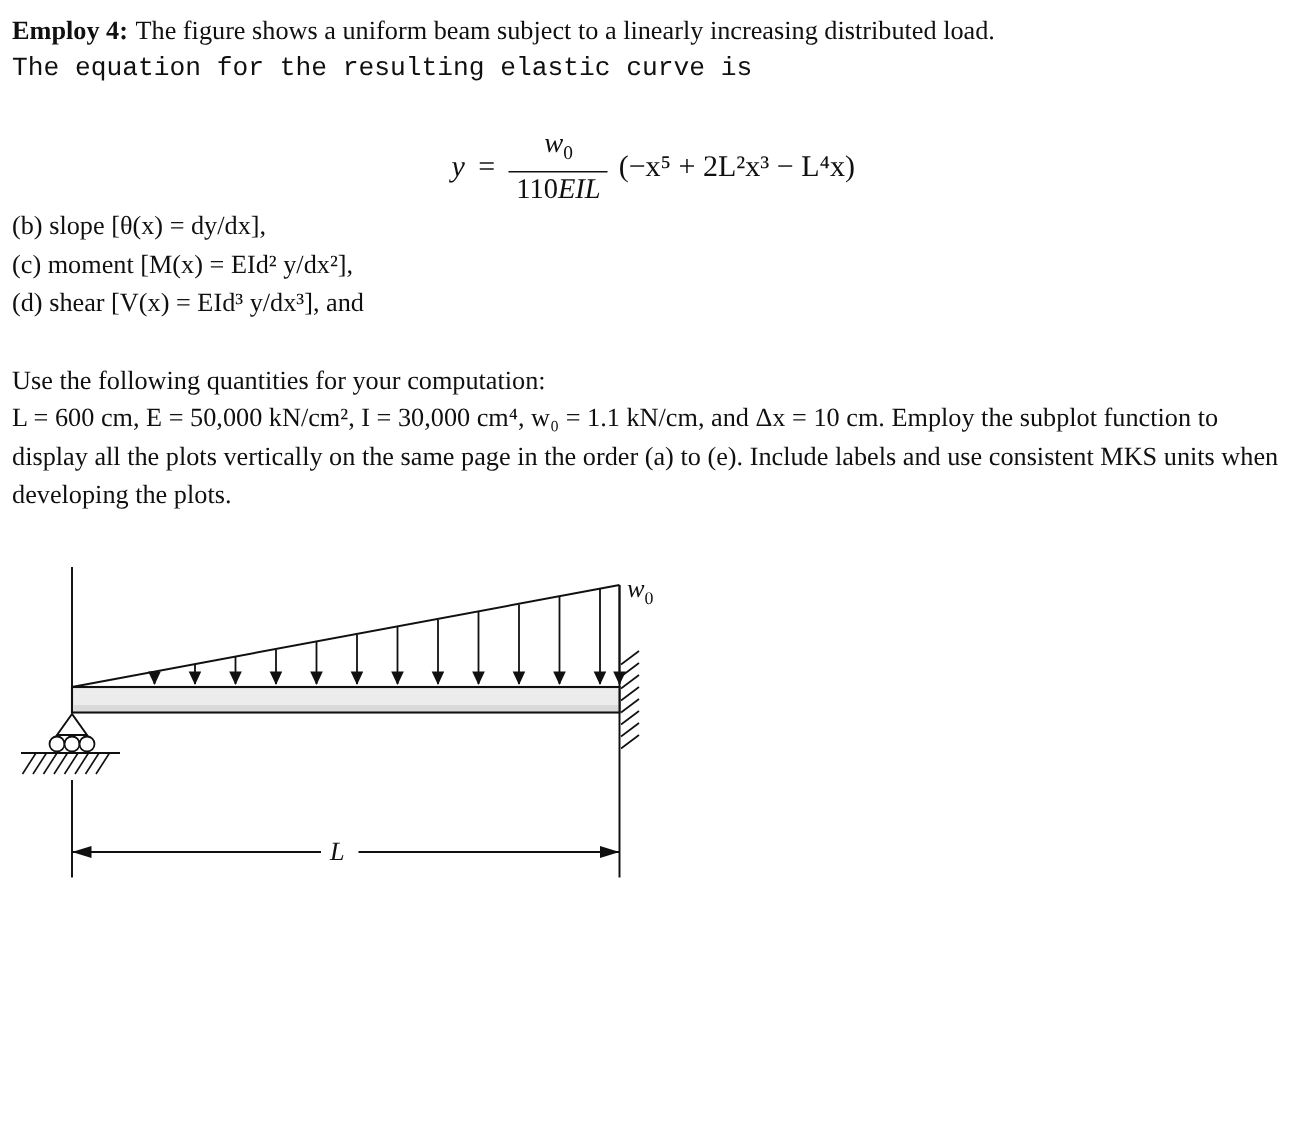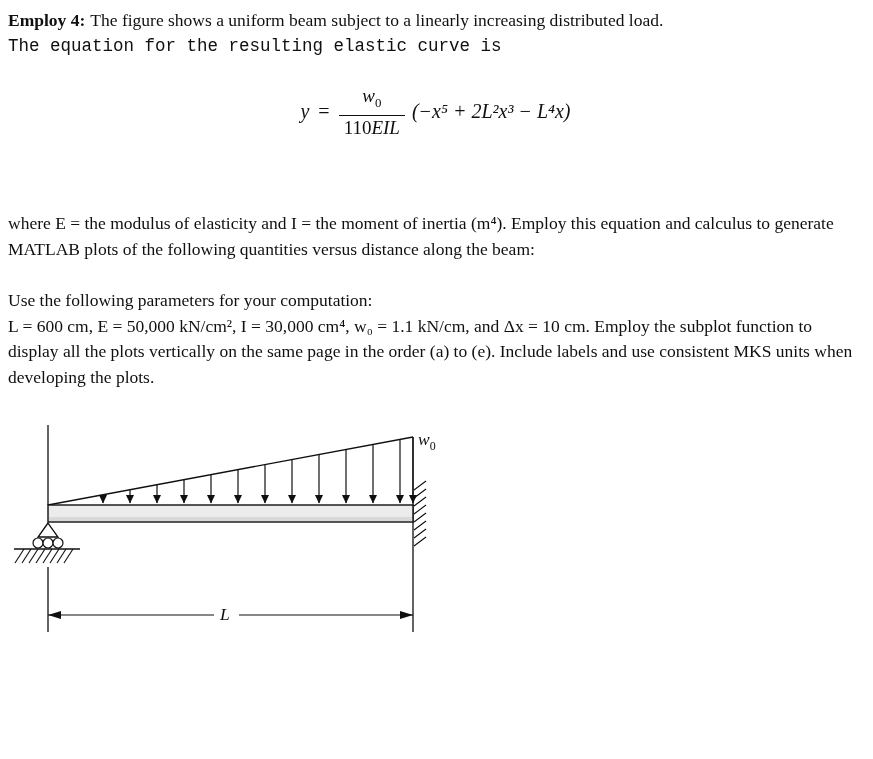--- a/index.html
+++ b/index.html
@@ -20,21 +20,21 @@
   }
   .eq-var{font-style:italic;}
   .eq-eq{margin:0 9px;font-style:normal;}
   .frac{
     display:inline-flex;flex-direction:column;align-items:center;
     font-size:19px;line-height:22px;margin-right:7px;vertical-align:middle;
   }
   .frac .bar{height:1.3px;background:#101010;align-self:stretch;margin:1px 0;}
   .frac .num i,.frac .den i{font-style:italic;}
   .frac .num,.frac .den{padding:0 5px;}
-  .eq-rhs{font-style:italic;}
+  .eq-rhs{}
   
   .where{margin-top:72px;}
   .list-item{white-space:pre;}
   .params-intro{margin-top:26px;}
   
   .figure{position:relative;width:480px;height:215px;margin-top:32px;}
   .figure svg{position:absolute;left:0;top:0;}
   .fig-label{position:absolute;font-style:italic;font-size:17.5px;line-height:18px;}
   .fig-label sub{font-style:normal;}
 </style>
@@ -52,26 +52,28 @@
     <span class="eq-var">y</span>
     <span class="eq-eq">=</span>
     <span class="frac">
       <span class="num"><i>w</i><sub>0</sub></span>
       <span class="bar"></span>
       <span class="den"><span>110</span><i>EIL</i></span>
     </span>
     <span class="eq-rhs">(−x⁵ + 2L²x³ − L⁴x)</span>
   </div>
 
-  <p class="where">where E = the modulus of elasticity and I = the moment of inertia (m⁴). Employ this equation and calculus to generate MATLAB plots of the following quantities versus distance along the beam:</p>
 
   <div>
+    <div class="list-item">(b) slope [θ(x) = dy/dx],</div>
+    <div class="list-item">(c) moment [M(x) = EId² y/dx²],</div>
+    <div class="list-item">(d) shear [V(x) = EId³ y/dx³], and</div>
   </div>
 
-  <p class="params-intro">Use the following parameters for your computation:</p>
+  <p class="params-intro">Use the following quantities for your computation:</p>
   <p class="params">L = 600 cm, E = 50,000 kN/cm², I = 30,000 cm⁴, w₀ = 1.1 kN/cm, and Δx = 10 cm. Employ the subplot function to display all the plots vertically on the same page in the order (a) to (e). Include labels and use consistent MKS units when developing the plots.</p>
 
   <div class="figure">
     <svg width="480" height="215" viewBox="0 0 480 215">
       <defs>
         <marker id="ah" markerWidth="9" markerHeight="8" refX="7" refY="3.5" orient="auto">
           <path d="M0,0 L7.5,3.5 L0,7 Z" fill="#101010"></path>
         </marker>
       </defs>
 

